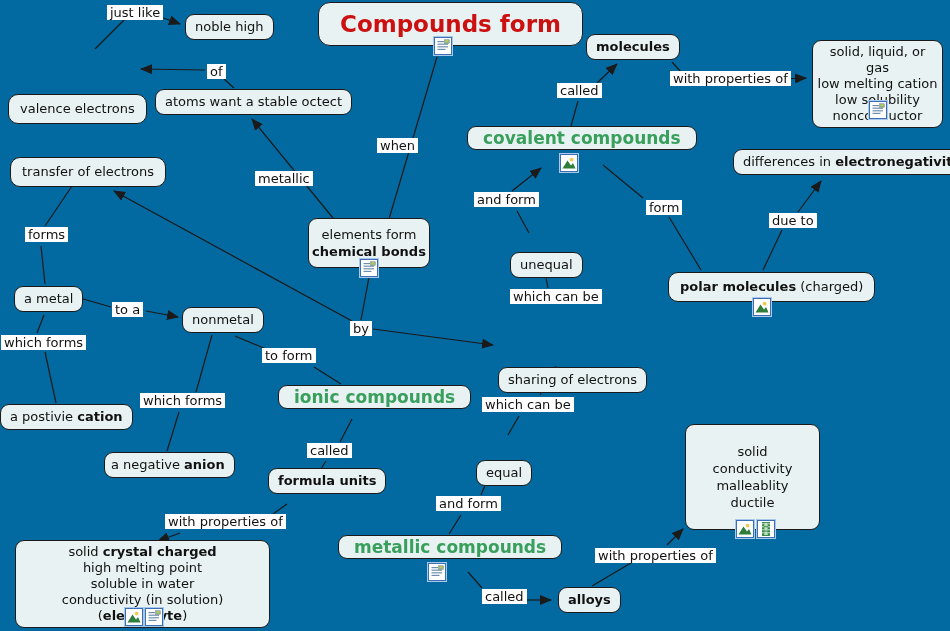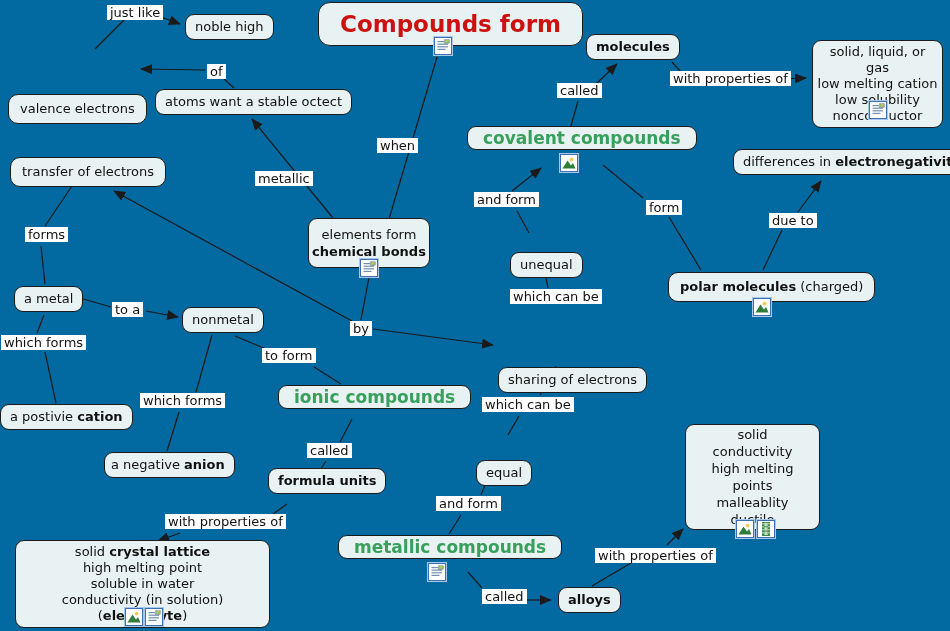--- a/index.html
+++ b/index.html
@@ -177,32 +177,31 @@
     </div>
   <div class="node" style="left:476px;top:460px;">
       <span class="tline"><span>equal</span></span>
     </div>
   <div class="node" style="left:104px;top:452px;padding-left:6px;">
       <span class="tline"><span>a negative </span><b>anion</b></span>
     </div>
   <div class="node multi vcenter" style="left:685px;top:424px;width:135px;height:106px;">
       <span class="tline"><span>solid</span></span>
       <span class="tline"><span>conductivity</span></span>
-      <span class="tline"><span>high melting points</span></span>
       <span class="tline"><span>malleablity</span></span>
       <span class="tline"><span>ductile</span></span>
     </div>
   <div class="node" style="left:268px;top:468px;">
       <span class="tline"><b>formula units</b></span>
     </div>
   <div class="node compound-node" style="left:338px;top:535px;">
       <span class="tline"><b>metallic compounds</b></span>
     </div>
   <div class="node multi" style="left:15px;top:540px;width:255px;">
-      <span class="tline"><span>solid </span><b>crystal lattice</b></span>
+      <span class="tline"><span>solid </span><b>crystal charged</b></span>
       <span class="tline"><span>high melting point</span></span>
       <span class="tline"><span>soluble in water</span></span>
       <span class="tline"><span>conductivity (in solution) (</span><b>electrolyte</b><span>)</span></span>
     </div>
   <div class="node" style="left:558px;top:587px;">
       <span class="tline"><b>alloys</b></span>
     </div>
 
   <span class="res-icon" style="left:434px;top:37px;">
       <svg viewBox="0 0 14 14">

